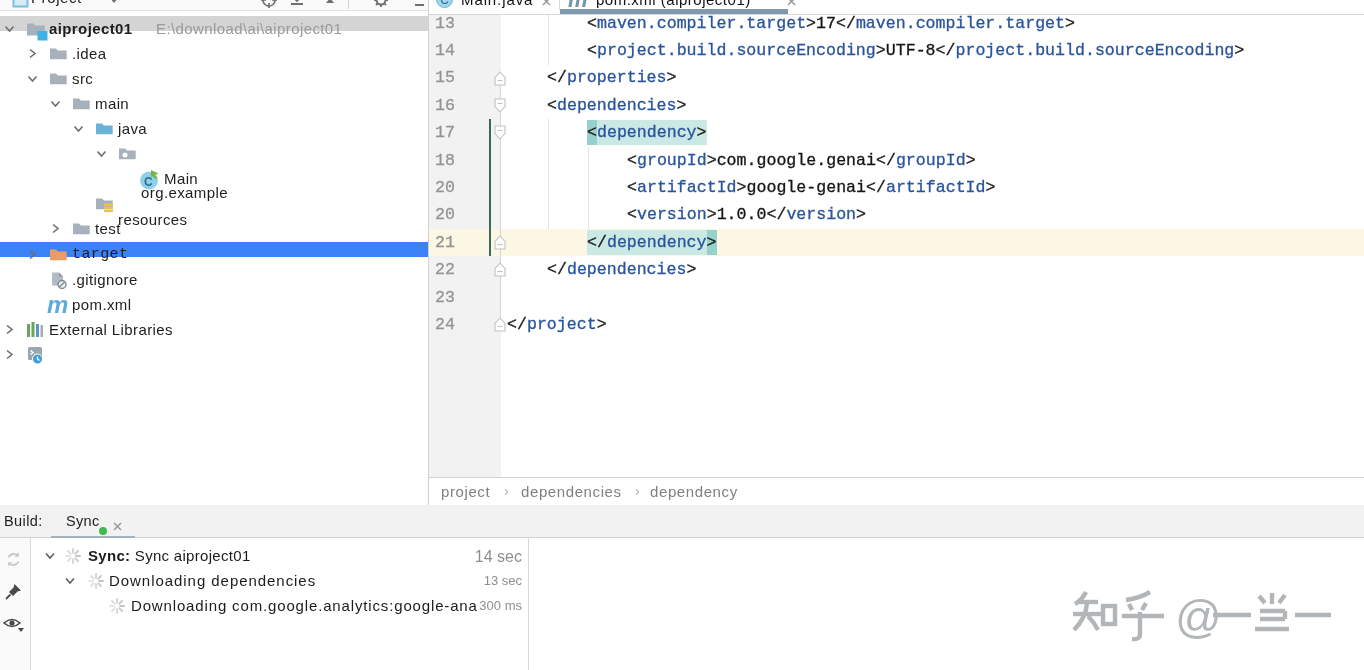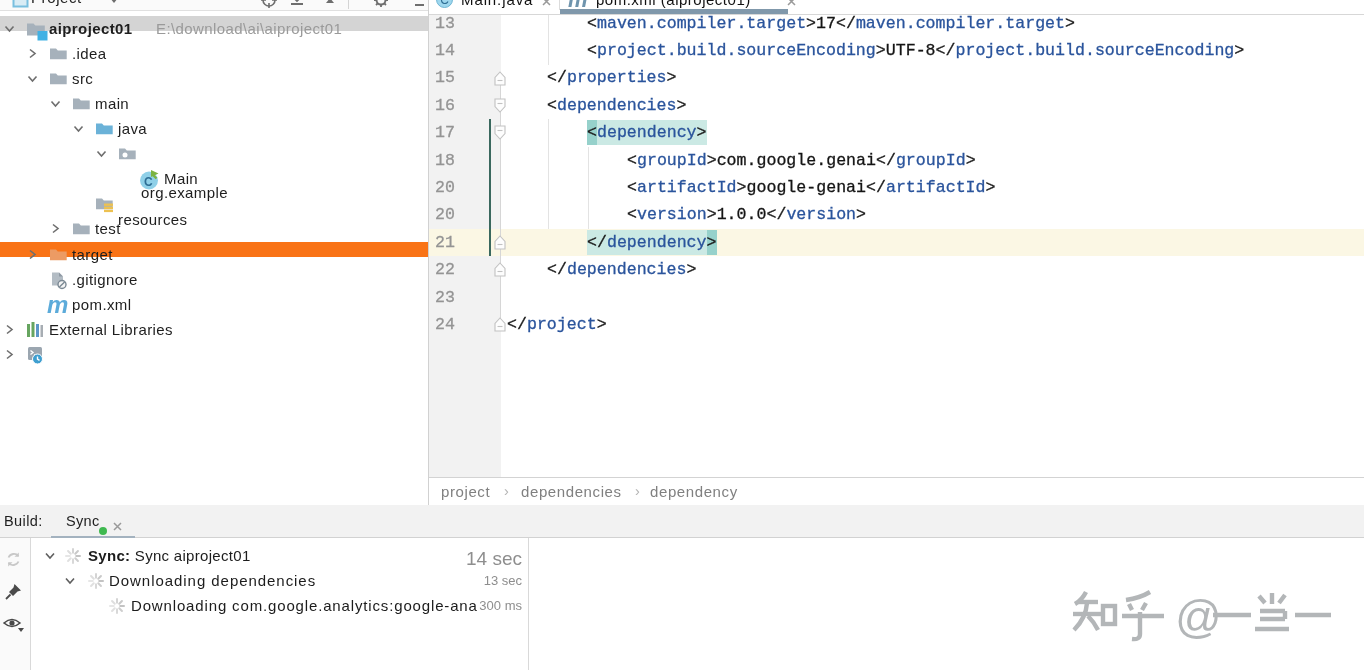--- a/index.html
+++ b/index.html
@@ -128,21 +128,21 @@
         </div>
         <div class="treerow" style="left:0;top:216.48px;width:428px;">
           <svg class="abs" style="left:50px;top:7px;" width="11" height="11">
             <path d="M3 1.5 L8 5.5 L3 9.5" fill="none" stroke="#6e6e6e" stroke-width="1.6"></path>
           </svg>
           <div class="abs" style="left:72px;top:3px;width:20px;height:20px;"><svg width="18" height="18">
               <path d="M1 4.5 h6 l1.8 2 h8.9 v8.8 h-16.7 Z" fill="#a6b1bb"></path>
             </svg></div>
           <div class="abs" style="left:95px;top:0;">test</div>
         </div>
-        <div class="treerow" style="left:0;top:241.54px;width:428px;background:#f97316;">
+        <div class="treerow" style="left:0;top:241.54px;width:428px;background:#3b82f6;font-family:Liberation Mono, monospace;">
           <svg class="abs" style="left:27px;top:7px;" width="11" height="11">
             <path d="M3 1.5 L8 5.5 L3 9.5" fill="none" stroke="#6e6e6e" stroke-width="1.6"></path>
           </svg>
           <div class="abs" style="left:49px;top:3px;width:20px;height:20px;"><svg width="18" height="18">
               <path d="M1 4.5 h6 l1.8 2 h8.9 v8.8 h-16.7 Z" fill="#ec9b64"></path>
             </svg></div>
           <div class="abs" style="left:72px;top:0;">target</div>
         </div>
         <div class="treerow" style="left:0;top:266.6px;width:428px;">
           <div class="abs" style="left:49px;top:3px;width:20px;height:20px;"><svg width="20" height="20">
@@ -315,21 +315,21 @@
             <line x1="10.262741699796953" y1="10.262741699796951" x2="12.949747468305834" y2="12.949747468305832" stroke="#cecece" stroke-width="2"></line>
             <line x1="8" y1="11.2" x2="8" y2="15" stroke="#d8d8d8" stroke-width="2"></line>
             <line x1="5.737258300203048" y1="10.262741699796953" x2="3.050252531694168" y2="12.949747468305834" stroke="#e0e0e0" stroke-width="2"></line>
             <line x1="4.8" y1="8" x2="1" y2="8" stroke="#e6e6e6" stroke-width="2"></line>
             <line x1="5.737258300203047" y1="5.737258300203048" x2="3.0502525316941664" y2="3.050252531694168" stroke="#dedede" stroke-width="2"></line>
             <line x1="7.999999999999999" y1="4.8" x2="7.999999999999999" y2="1" stroke="#d4d4d4" stroke-width="2"></line>
             <line x1="10.262741699796951" y1="5.737258300203047" x2="12.949747468305832" y2="3.0502525316941664" stroke="#c9c9c9" stroke-width="2"></line>
           </g>
         </svg>
         <div class="abs" style="left:88px;top:8.5px;font-size:15px;letter-spacing:0.3px;color:#1c1c1c;white-space:nowrap;"><b>Sync:</b> Sync aiproject01</div>
-        <div class="abs" style="left:428px;top:9.5px;width:94px;text-align:right;font-size:19px;color:#8e8e8e;">14 sec</div>
+        <div class="abs" style="left:428px;top:9.5px;width:94px;text-align:right;font-size:16px;color:#8e8e8e;">14 sec</div>
         <svg class="abs" style="left:64px;top:37.5px;" width="12" height="11">
           <path d="M2 2.5 L6 7 L10 2.5" fill="none" stroke="#5f5f5f" stroke-width="1.6"></path>
         </svg>
         <svg class="abs" style="left:88px;top:34.5px;" width="16" height="16">
           <g stroke-linecap="round">
             <line x1="11.2" y1="8" x2="15" y2="8" stroke="#c3c3c3" stroke-width="2"></line>
             <line x1="10.262741699796953" y1="10.262741699796951" x2="12.949747468305834" y2="12.949747468305832" stroke="#cecece" stroke-width="2"></line>
             <line x1="8" y1="11.2" x2="8" y2="15" stroke="#d8d8d8" stroke-width="2"></line>
             <line x1="5.737258300203048" y1="10.262741699796953" x2="3.050252531694168" y2="12.949747468305834" stroke="#e0e0e0" stroke-width="2"></line>
             <line x1="4.8" y1="8" x2="1" y2="8" stroke="#e6e6e6" stroke-width="2"></line>

